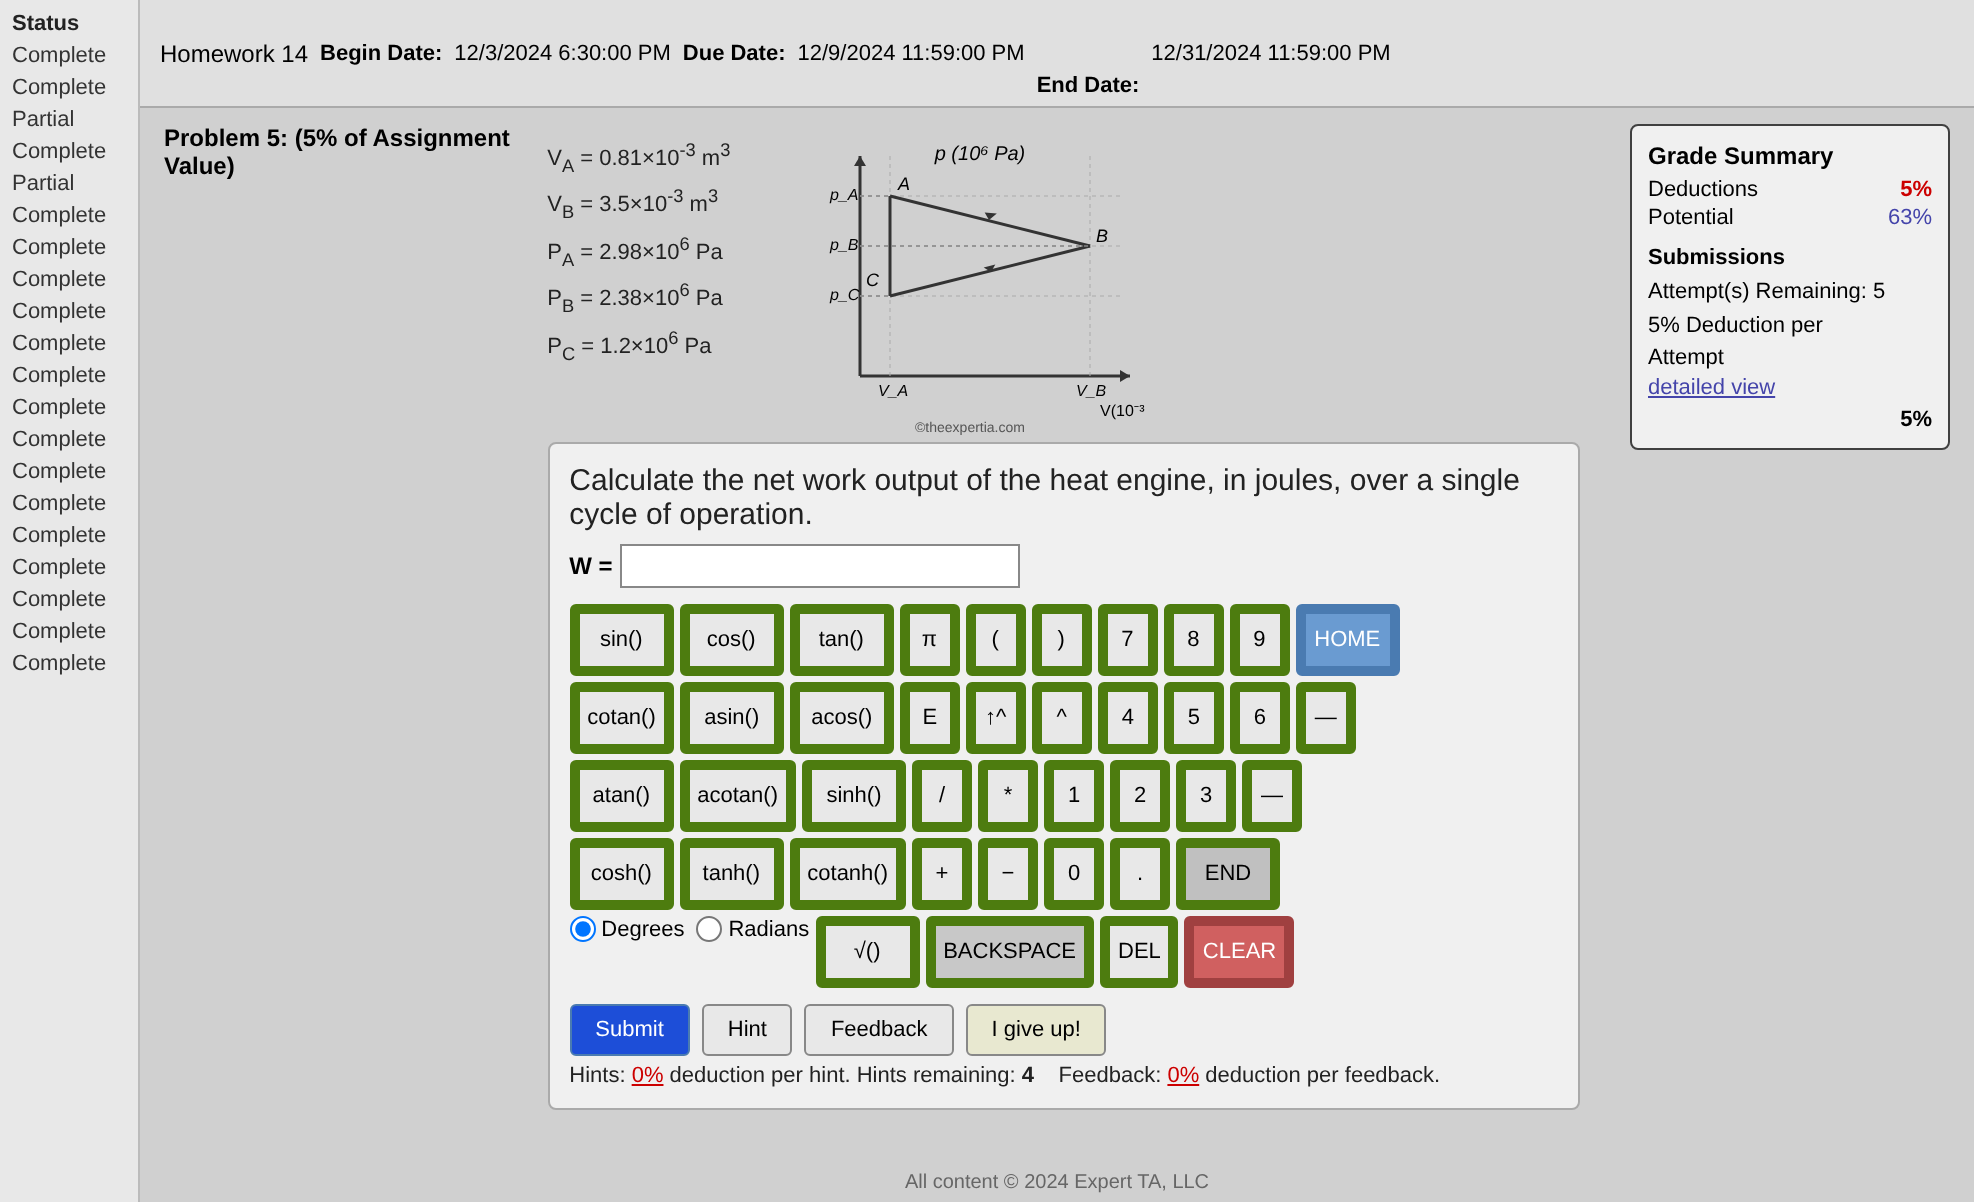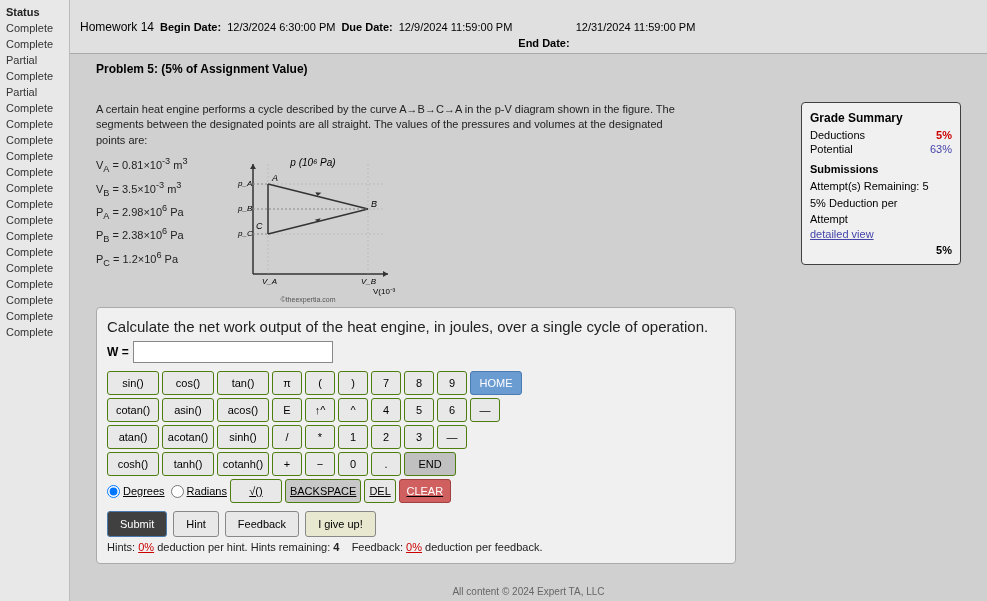--- a/index.html
+++ b/index.html
@@ -56,25 +56,25 @@
       flex-shrink: 0;
     }
     .hw-title {
       font-weight: normal;
       font-size: 12px;
     }
 
     
     .content-area {
       flex: 1;
-      padding: 8px 26px;
+      padding: 8px 12px;
       overflow: auto;
       display: flex;
-      flex-direction: column;
-      gap: 24px;
+      flex-direction: row;
+      gap: 8px;
     }
 
     
     .problem-header {
       font-weight: bold;
       font-size: 12px;
       margin-bottom: 2px;
     }
     .problem-desc {
       font-size: 11px;
@@ -145,23 +145,23 @@
       display: flex;
       flex-direction: column;
       gap: 3px;
     }
     .calc-row {
       display: flex;
       gap: 3px;
     }
     .calc-btn {
       min-width: 52px;
-      height: 24px;
+      height: 36px;
       background: #e8e8e8;
-      border: 1px solid #4d7c0f;
+      border: 5px solid #4d7c0f;
       border-radius: 3px;
       font-size: 11px;
       cursor: pointer;
       display: flex;
       align-items: center;
       justify-content: center;
       padding: 0 4px;
     }
     .calc-btn.small {
       min-width: 30px;
@@ -200,21 +200,21 @@
     }
     .action-btn {
       padding: 4px 12px;
       height: 26px;
       font-size: 11px;
       border: 1px solid #888;
       border-radius: 3px;
       cursor: pointer;
       background: #e8e8e8;
     }
-    .submit-btn { background: #404040; color: white; border-color: #4a7bb1; }
+    .submit-btn { background: #1d4ed8; color: white; border-color: #4a7bb1; }
     .giveup-btn { background: #e8e8d0; text-align: center; }
 
     .submissions-text {
       font-size: 11px;
       color: #c00;
       font-weight: bold;
     }
 
     .hints-row {
       font-size: 11px;
@@ -345,21 +345,20 @@
     <span style="font-weight:bold; font-size:11px;margin-top:33px;">End Date:</span>
     <span style="font-size:11px;">12/31/2024 11:59:00 PM</span>
   </div>
 
   <div class="content-area">
 
     <div class="problem-header">Problem 5: (5% of Assignment Value)</div>
 
     <div class="content-row">
       <div class="left-section">
-        <div class="problem-desc">A certain heat engine performs a cycle described by the curve A→B→C→A in the p-V diagram shown in the figure. The segments between the designated points are all straight. The values of the pressures and volumes at the designated points are:</div>
 
         <div class="problem-body" style="margin-top:6px;">
           <div class="given-values">
             <div class="val-line">
               <span>V<sub>A</sub> = 0.81×10<sup>-3</sup> m<sup>3</sup></span>
             </div>
             <div class="val-line">
               <span>V<sub>B</sub> = 3.5×10<sup>-3</sup> m<sup>3</sup></span>
             </div>
             <div class="val-line">
@@ -475,21 +474,21 @@
               <button class="calc-btn">cosh()</button>
               <button class="calc-btn">tanh()</button>
               <button class="calc-btn">cotanh()</button>
               <button class="calc-btn small">+</button>
               <button class="calc-btn small">−</button>
               <button class="calc-btn small">0</button>
               <button class="calc-btn small">.</button>
               <button class="calc-btn end-btn">END</button>
             </div>
 
-            <div class="calc-row" style="align-items:center;text-decoration:underline;">
+            <div class="calc-row" style="align-items:flex-start;">
               <div class="degrees-radians">
                 <label style="display:flex;align-items:center;gap:3px;font-size:11px;">
                   <input type="radio" name="angle" checked="" style="">
                   <span>Degrees</span>
                 </label>
                 <label style="display:flex;align-items:center;gap:3px;font-size:11px;">
                   <input type="radio" name="angle" style="">
                   <span>Radians</span>
                 </label>
               </div>

